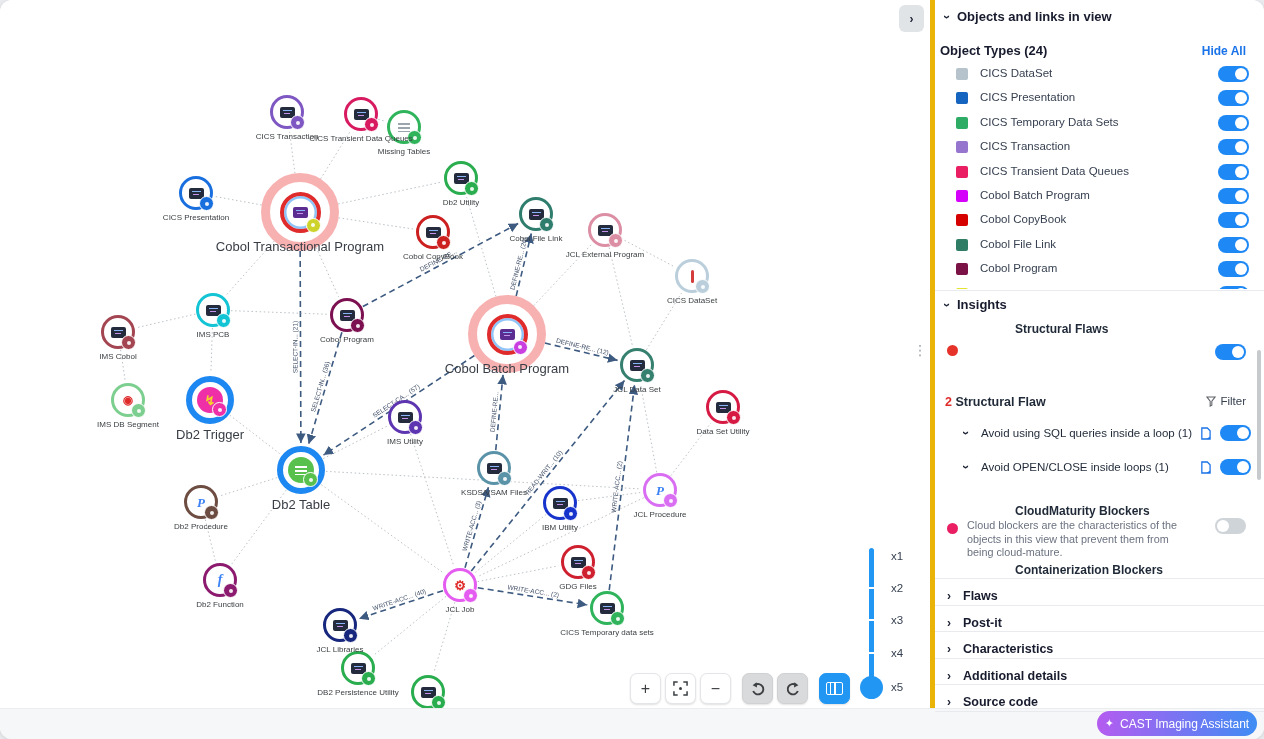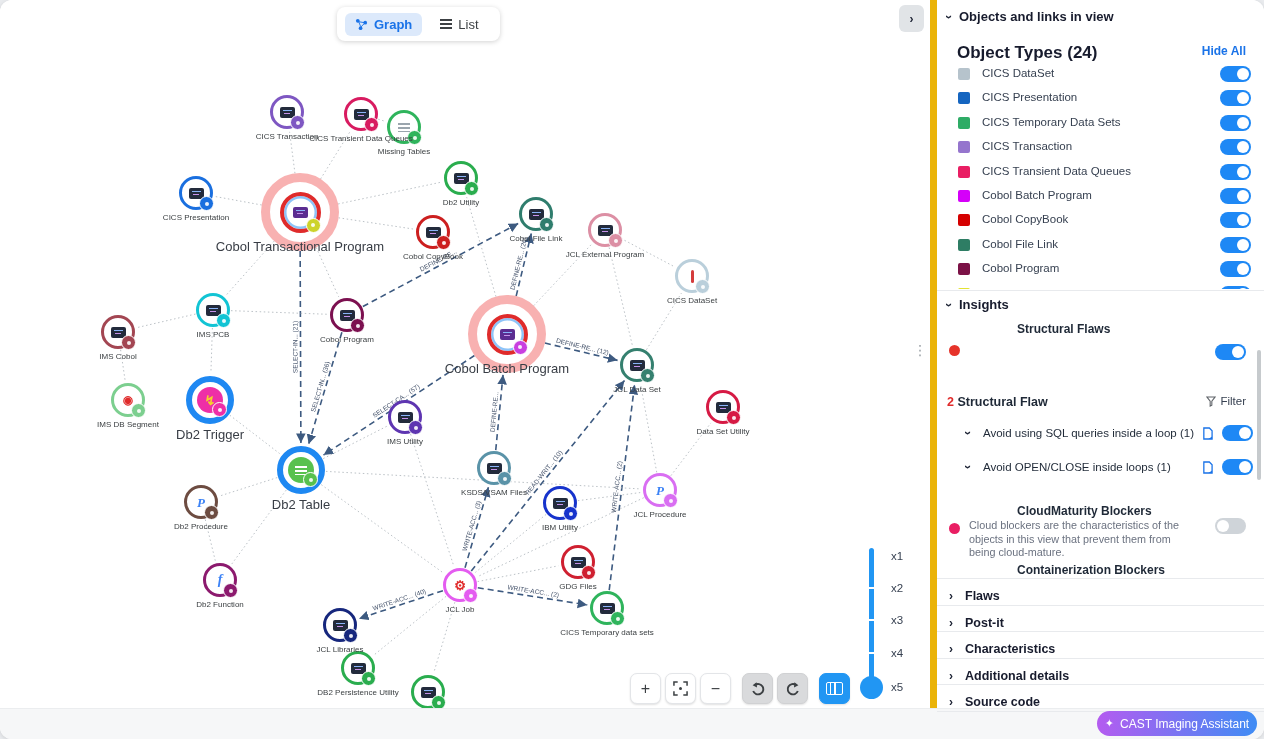--- a/index.html
+++ b/index.html
@@ -41,25 +41,25 @@
   #zoom-slider{position:absolute;z-index:6;}
   .ztrack{position:absolute;left:869px;top:548px;width:5px;height:145px;background:#2196f3;border-radius:3px;}
   .ztick{position:absolute;left:869px;width:5px;height:2px;background:#fff;}
   .zhandle{position:absolute;left:860px;top:676px;width:23px;height:23px;border-radius:50%;background:#2196f3;}
   .zlabel{position:absolute;left:891px;font-size:11.5px;color:#374151;}
   
   #footer{position:absolute;left:0;top:708px;width:1264px;height:31px;background:#f6f7f8;border-top:1px solid #ebedef;box-sizing:border-box;}
   #assistant-btn{position:absolute;left:1097px;top:711px;width:160px;height:25px;border-radius:13px;background:linear-gradient(90deg,#b45cf0,#3f8cf4);display:flex;align-items:center;justify-content:center;gap:6px;color:#fff;font-size:12px;z-index:8;}
   .sparkle{font-size:11px;color:#fff;}
   
-  #sidebar{position:absolute;left:930px;top:0;width:334px;height:708px;background:#fff;border-left:7px solid #eab308;box-sizing:border-box;z-index:5;}
+  #sidebar{position:absolute;left:930px;top:0;width:334px;height:708px;background:#fff;border-left:5px solid #eab308;box-sizing:border-box;z-index:5;}
   .sb-header{position:absolute;left:10px;display:flex;align-items:center;gap:8px;font-size:13px;font-weight:bold;color:#171b2d;}
   .chev{display:inline-block;font-size:12px;color:#202637;font-weight:bold;transform-origin:center;}
   .chev.down{transform:rotate(90deg);}
-  #ot-heading{position:absolute;left:20px;top:43px;font-size:17px;font-weight:bold;color:#171b2d;}
+  #ot-heading{position:absolute;left:5px;top:43px;font-size:13px;font-weight:bold;color:#171b2d;}
   #hide-all{position:absolute;right:18px;top:44px;font-size:12px;font-weight:bold;color:#1a73e8;}
   #ot-list{position:absolute;left:0;top:62px;width:334px;height:227px;overflow:hidden;}
   .ot-row{position:absolute;left:0;width:334px;height:24px;}
   .ot-sq{position:absolute;left:21px;top:6px;width:12px;height:12px;border-radius:2px;}
   .ot-lbl{position:absolute;left:45px;top:5px;font-size:11.5px;color:#374151;}
   .toggle{position:absolute;right:20px;top:4px;width:31px;height:16px;border-radius:9px;background:#1e88f5;}
   .toggle::after{content:'';position:absolute;top:2px;right:2px;width:12px;height:12px;border-radius:50%;background:#fff;}
   .toggle.off{background:#cfd4d9;}
   .toggle.off::after{right:auto;left:2px;}
   .divider{position:absolute;left:0;width:334px;height:1px;background:#e8eaed;}
@@ -371,35 +371,20 @@
         <div class="nlabel" style="left: 358px; top: 688px;">DB2 Persistence Utility</div>
         <div class="node normal" style="left: 411px; top: 675px; border-color: rgb(42, 173, 78);">
           <span class="win">
             <i></i>
             <i></i>
           </span>
           <span class="badge" style="background: rgb(42, 173, 78);"></span>
         </div>
       </div>
 
-    <div id="view-toolbar">
-      <div class="vbtn active">
-        <svg width="13" height="13" viewBox="0 0 14 14">
-            <circle cx="3" cy="3" r="2" fill="#1a73e8"></circle>
-            <circle cx="11" cy="5" r="2" fill="#1a73e8"></circle>
-            <circle cx="6" cy="11" r="2" fill="#1a73e8"></circle>
-            <path d="M4 4 L10 5 M4 4 L6 9 M10 6 L6 10" stroke="#1a73e8" stroke-width="1" fill="none"></path>
-          </svg>
-        <span>Graph</span>
-      </div>
-      <div class="vbtn">
-        <span class="listicon"></span>
-        <span>List</span>
-      </div>
-    </div>
 
     <div id="collapse-btn">
       <span class="chev">›</span>
     </div>
 
     <div id="graph-controls">
       <div class="gbtn">+</div>
       <div class="gbtn">
         <svg width="15" height="15" viewBox="0 0 16 16">
             <path d="M1 5 V1 H5 M11 1 H15 V5 M15 11 V15 H11 M5 15 H1 V11" fill="none" stroke="#3c4043" stroke-width="1.6"></path>

